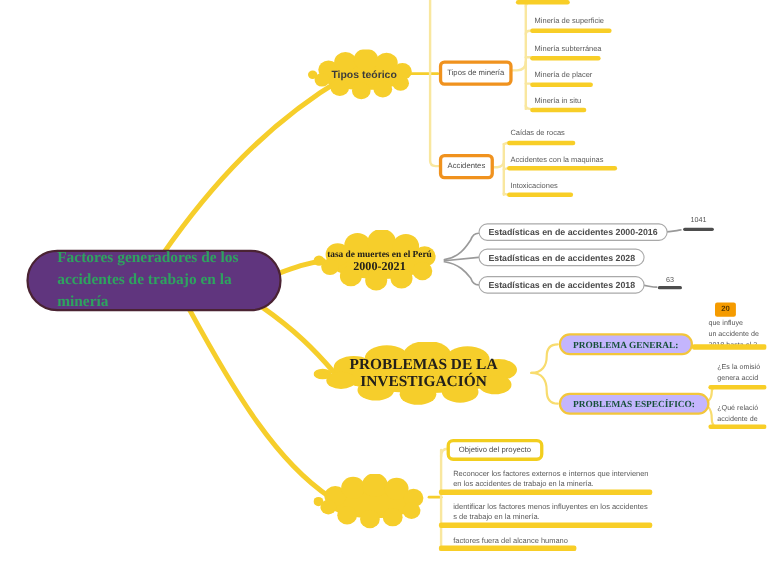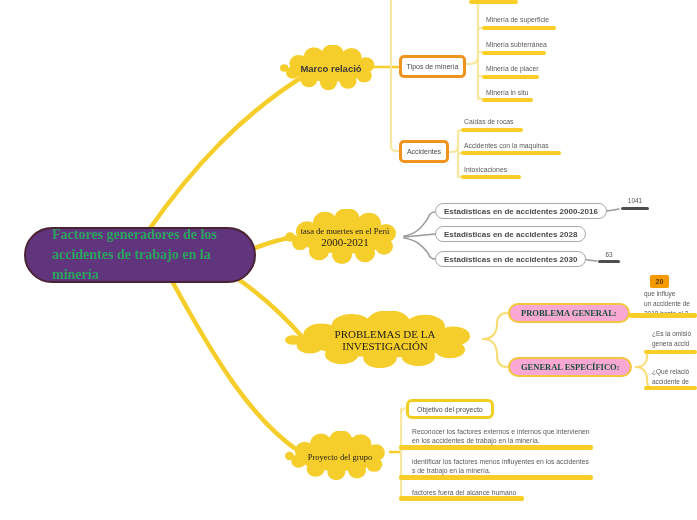--- a/index.html
+++ b/index.html
@@ -9,29 +9,29 @@
   .abs{position:absolute;}
   
   .central{left:24px;top:227px;width:232px;height:56px;background:#60357E;
            border:2px solid #4A2333;border-radius:28px;display:flex;align-items:center;
            box-sizing:border-box;padding:0 18px 0 26px;}
   .central .t{font-family:"Liberation Serif","DejaVu Serif",serif;font-weight:bold;
               font-size:14px;line-height:1.45;color:#2EA35F;}
   .cloud-label{display:flex;flex-direction:column;align-items:center;justify-content:center;
                text-align:center;color:#332f28;}
   .lbl-sans{font-weight:bold;font-size:9.5px;color:#3b3b3b;}
-  .lbl-serif{font-family:"Liberation Serif","DejaVu Serif",serif;font-weight:normal;color:#23201a;}
+  .lbl-serif{font-family:"Liberation Serif","DejaVu Serif",serif;font-weight:bold;color:#23201a;}
   
   .obox{background:#fff;border:3px solid #F0921E;border-radius:5px;box-sizing:border-box;
         display:flex;align-items:center;justify-content:center;font-size:7px;color:#4a4a4a;}
   
   .ybox{background:#fff;border:3px solid #F2CE1E;border-radius:6px;box-sizing:border-box;
         display:flex;align-items:center;justify-content:center;font-size:7px;color:#4a4a4a;
         padding:0 8px;white-space:nowrap;}
-  .pill{background:#f9a8d4;border:2px solid #F3C63B;border-radius:14px;padding:3px 11px;
+  .pill{background:#c4b5fd;border:2px solid #F3C63B;border-radius:14px;padding:3px 11px;
         font-family:"Liberation Serif","DejaVu Serif",serif;font-weight:bold;font-size:8.5px;
         color:#17503A;white-space:nowrap;}
   
   .sbox{background:#fff;border:1.5px solid #A9A9A9;border-radius:8px;padding:2.5px 8px;
         font-weight:bold;font-size:8px;color:#4a4a4a;white-space:nowrap;}
   
   .leaf-text{font-size:6.8px;color:#5a5a5a;white-space:nowrap;}
   .leaf-wrap{font-size:6.8px;color:#5a5a5a;line-height:1.35;}
   .u{height:4px;background:#F8CE27;border-radius:2px;}
   .udark{height:3px;background:#4d4d4d;border-radius:1.5px;}
@@ -115,21 +115,21 @@
     <use href="#cloudshape" x="285" y="209" width="120" height="56"></use>
     <use href="#cloudshape" x="285" y="311" width="200" height="58"></use>
     <use href="#cloudshape" x="285" y="431" width="108" height="50"></use>
   </svg>
 
   <div class="abs central">
     <div class="t">Factores generadores de los accidentes de trabajo en la minería</div>
   </div>
 
   <div class="abs cloud-label" style="left:285px;top:52px;width:92px;height:32px;">
-    <div class="lbl-sans">Marco relació</div>
+    <div class="lbl-sans">Tipos teórico</div>
   </div>
 
   <div class="abs obox" style="left:399px;top:55px;width:67px;height:23px;">
     <span>Tipos de minería</span>
   </div>
   <div class="abs leaf-text" style="left:486px;top:16px;">Minería de superficie</div>
   <div class="abs u" style="left:482px;top:26px;width:74px;"></div>
   <div class="abs leaf-text" style="left:486px;top:41px;">Minería subterránea</div>
   <div class="abs u" style="left:482px;top:51px;width:64px;"></div>
   <div class="abs leaf-text" style="left:486px;top:65px;">Minería de placer</div>
@@ -152,58 +152,55 @@
     <div class="lbl-serif" style="font-size:8.5px;">tasa de muertes en el Perú</div>
     <div class="lbl-serif" style="font-size:11px;">2000-2021</div>
   </div>
   <div class="abs sbox" style="left:435px;top:203px;">
     <span>Estadísticas en de accidentes 2000-2016</span>
   </div>
   <div class="abs sbox" style="left:435px;top:226px;">
     <span>Estadísticas en de accidentes 2028</span>
   </div>
   <div class="abs sbox" style="left:435px;top:251px;">
-    <span>Estadísticas en de accidentes 2030</span>
+    <span>Estadísticas en de accidentes 2018</span>
   </div>
   <div class="abs num" style="left:618px;top:197px;width:34px;">1041</div>
   <div class="abs udark" style="left:621px;top:207px;width:28px;"></div>
   <div class="abs num" style="left:595px;top:251px;width:28px;">63</div>
   <div class="abs udark" style="left:598px;top:260px;width:22px;"></div>
 
   <div class="abs cloud-label" style="left:300px;top:325px;width:170px;height:30px;">
-    <div class="lbl-serif" style="font-size:11px;">PROBLEMAS DE LA INVESTIGACIÓN</div>
+    <div class="lbl-serif" style="font-size:14px;">PROBLEMAS DE LA INVESTIGACIÓN</div>
   </div>
   <div class="abs pill" style="left:508px;top:303px;">
     <span>PROBLEMA GENERAL:</span>
   </div>
   <div class="abs badge" style="left:650px;top:275px;width:19px;height:13px;">20</div>
   <div class="abs cut-lines" style="left:644px;top:289px;">
     <div>que influye</div>
     <div>un accidente de</div>
     <div>2018 hasta el 2</div>
   </div>
   <div class="abs u" style="left:629px;top:313px;width:68px;height:4.5px;"></div>
 
   <div class="abs pill" style="left:508px;top:357px;">
-    <span>GENERAL ESPECÍFICO:</span>
+    <span>PROBLEMAS ESPECÍFICO:</span>
   </div>
   <div class="abs cut-lines" style="left:652px;top:329px;">
     <div>¿Es la omisió</div>
     <div>genera accid</div>
   </div>
   <div class="abs u" style="left:644px;top:350px;width:53px;"></div>
   <div class="abs cut-lines" style="left:652px;top:367px;">
     <div>¿Qué relació</div>
     <div>accidente de</div>
   </div>
   <div class="abs u" style="left:644px;top:386px;width:53px;"></div>
 
-  <div class="abs cloud-label" style="left:295px;top:444px;width:90px;height:26px;">
-    <div class="lbl-serif" style="font-size:8.5px;">Proyecto del grupo</div>
-  </div>
   <div class="abs ybox" style="left:406px;top:399px;height:20px;">
     <span>Objetivo del proyecto</span>
   </div>
   <div class="abs leaf-wrap" style="left:412px;top:427px;width:182px;">Reconocer los factores externos e internos que intervienen en los accidentes de trabajo en la minería.</div>
   <div class="abs u" style="left:399px;top:445px;width:194px;height:4.5px;"></div>
   <div class="abs leaf-wrap" style="left:412px;top:457px;width:182px;">identificar los factores menos influyentes en los accidentes s de trabajo en la minería.</div>
   <div class="abs u" style="left:399px;top:475px;width:194px;height:4.5px;"></div>
   <div class="abs leaf-wrap" style="left:412px;top:488px;width:182px;">factores fuera del alcance humano</div>
   <div class="abs u" style="left:399px;top:496px;width:125px;height:4.5px;"></div>
 

